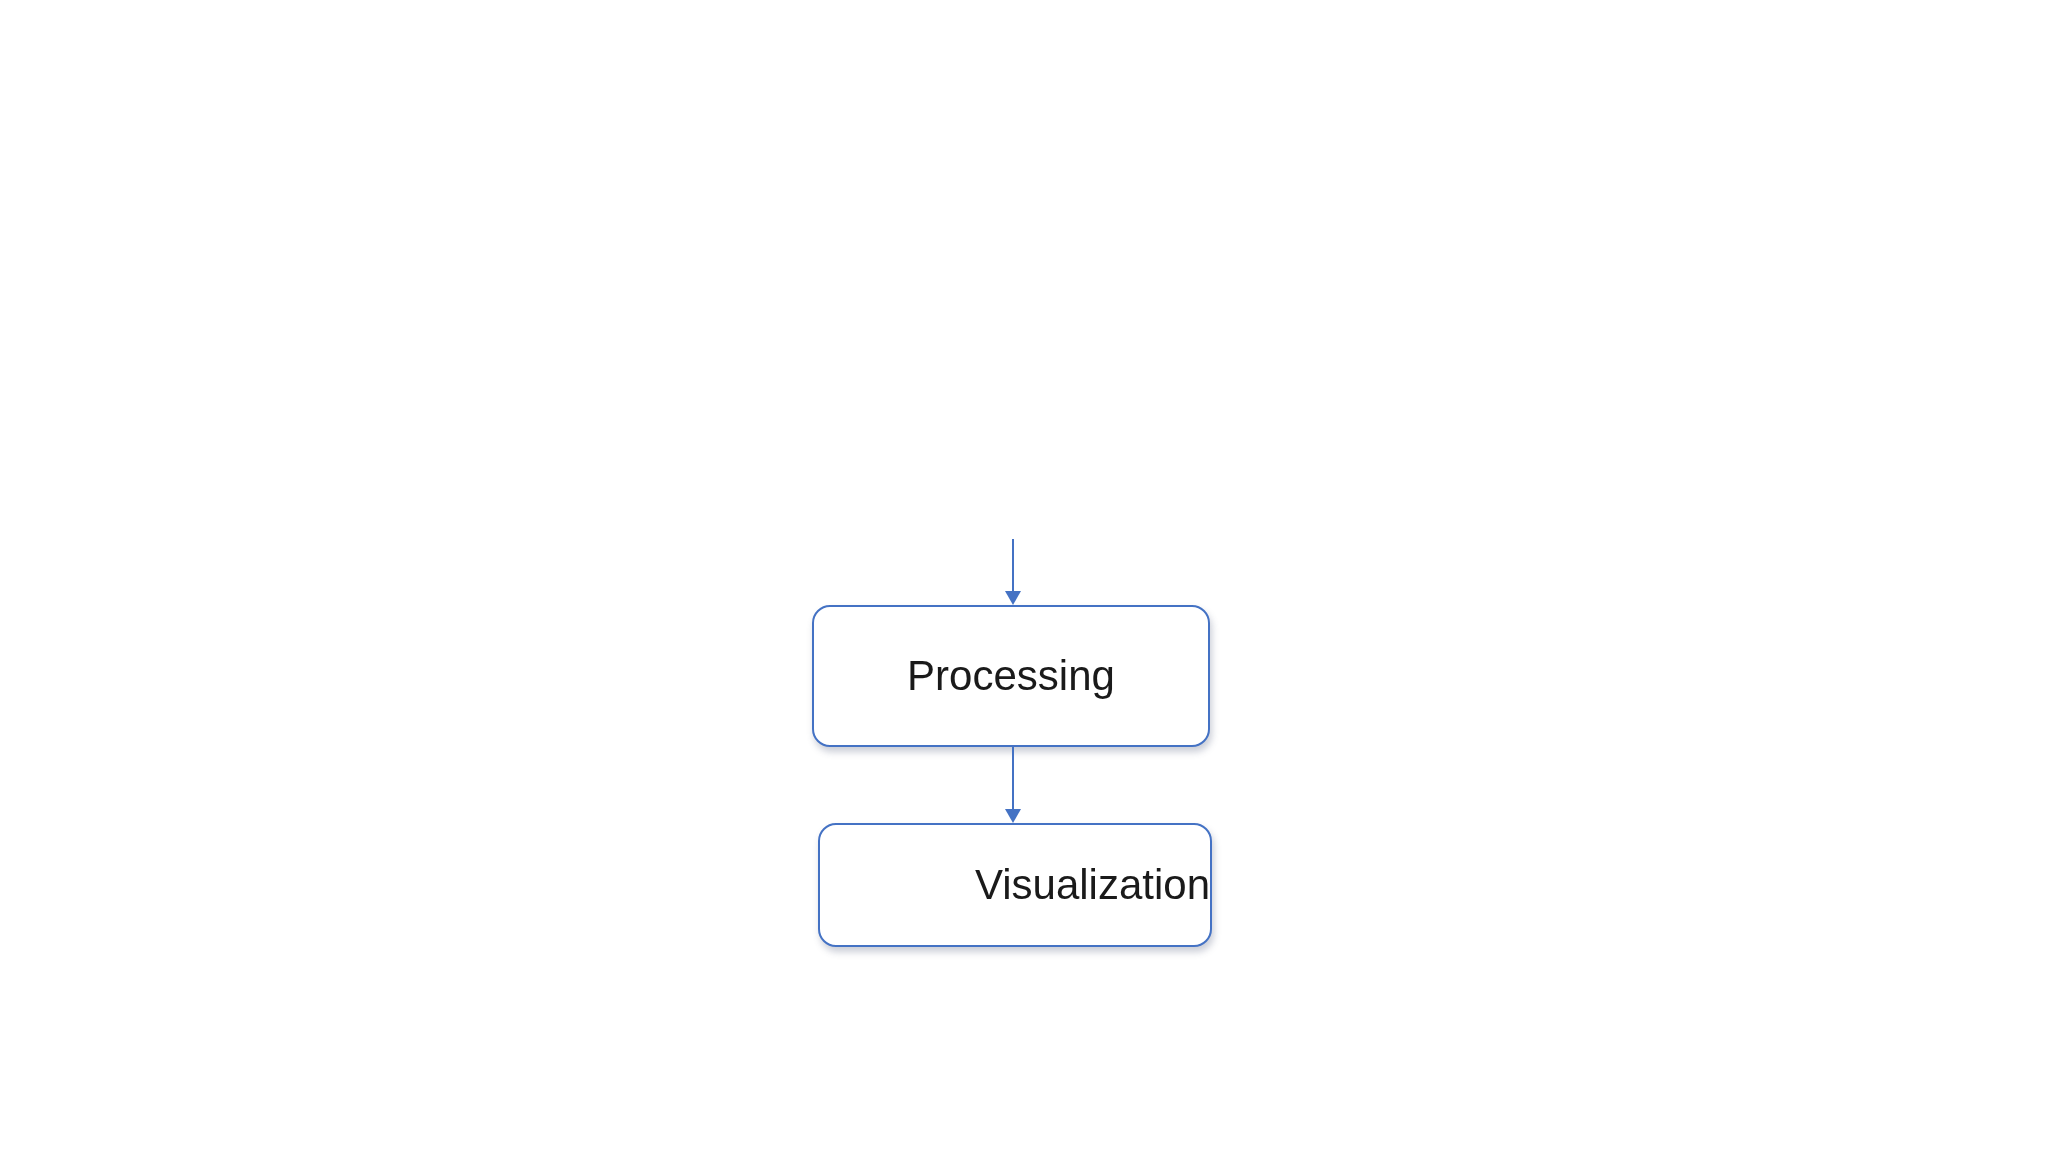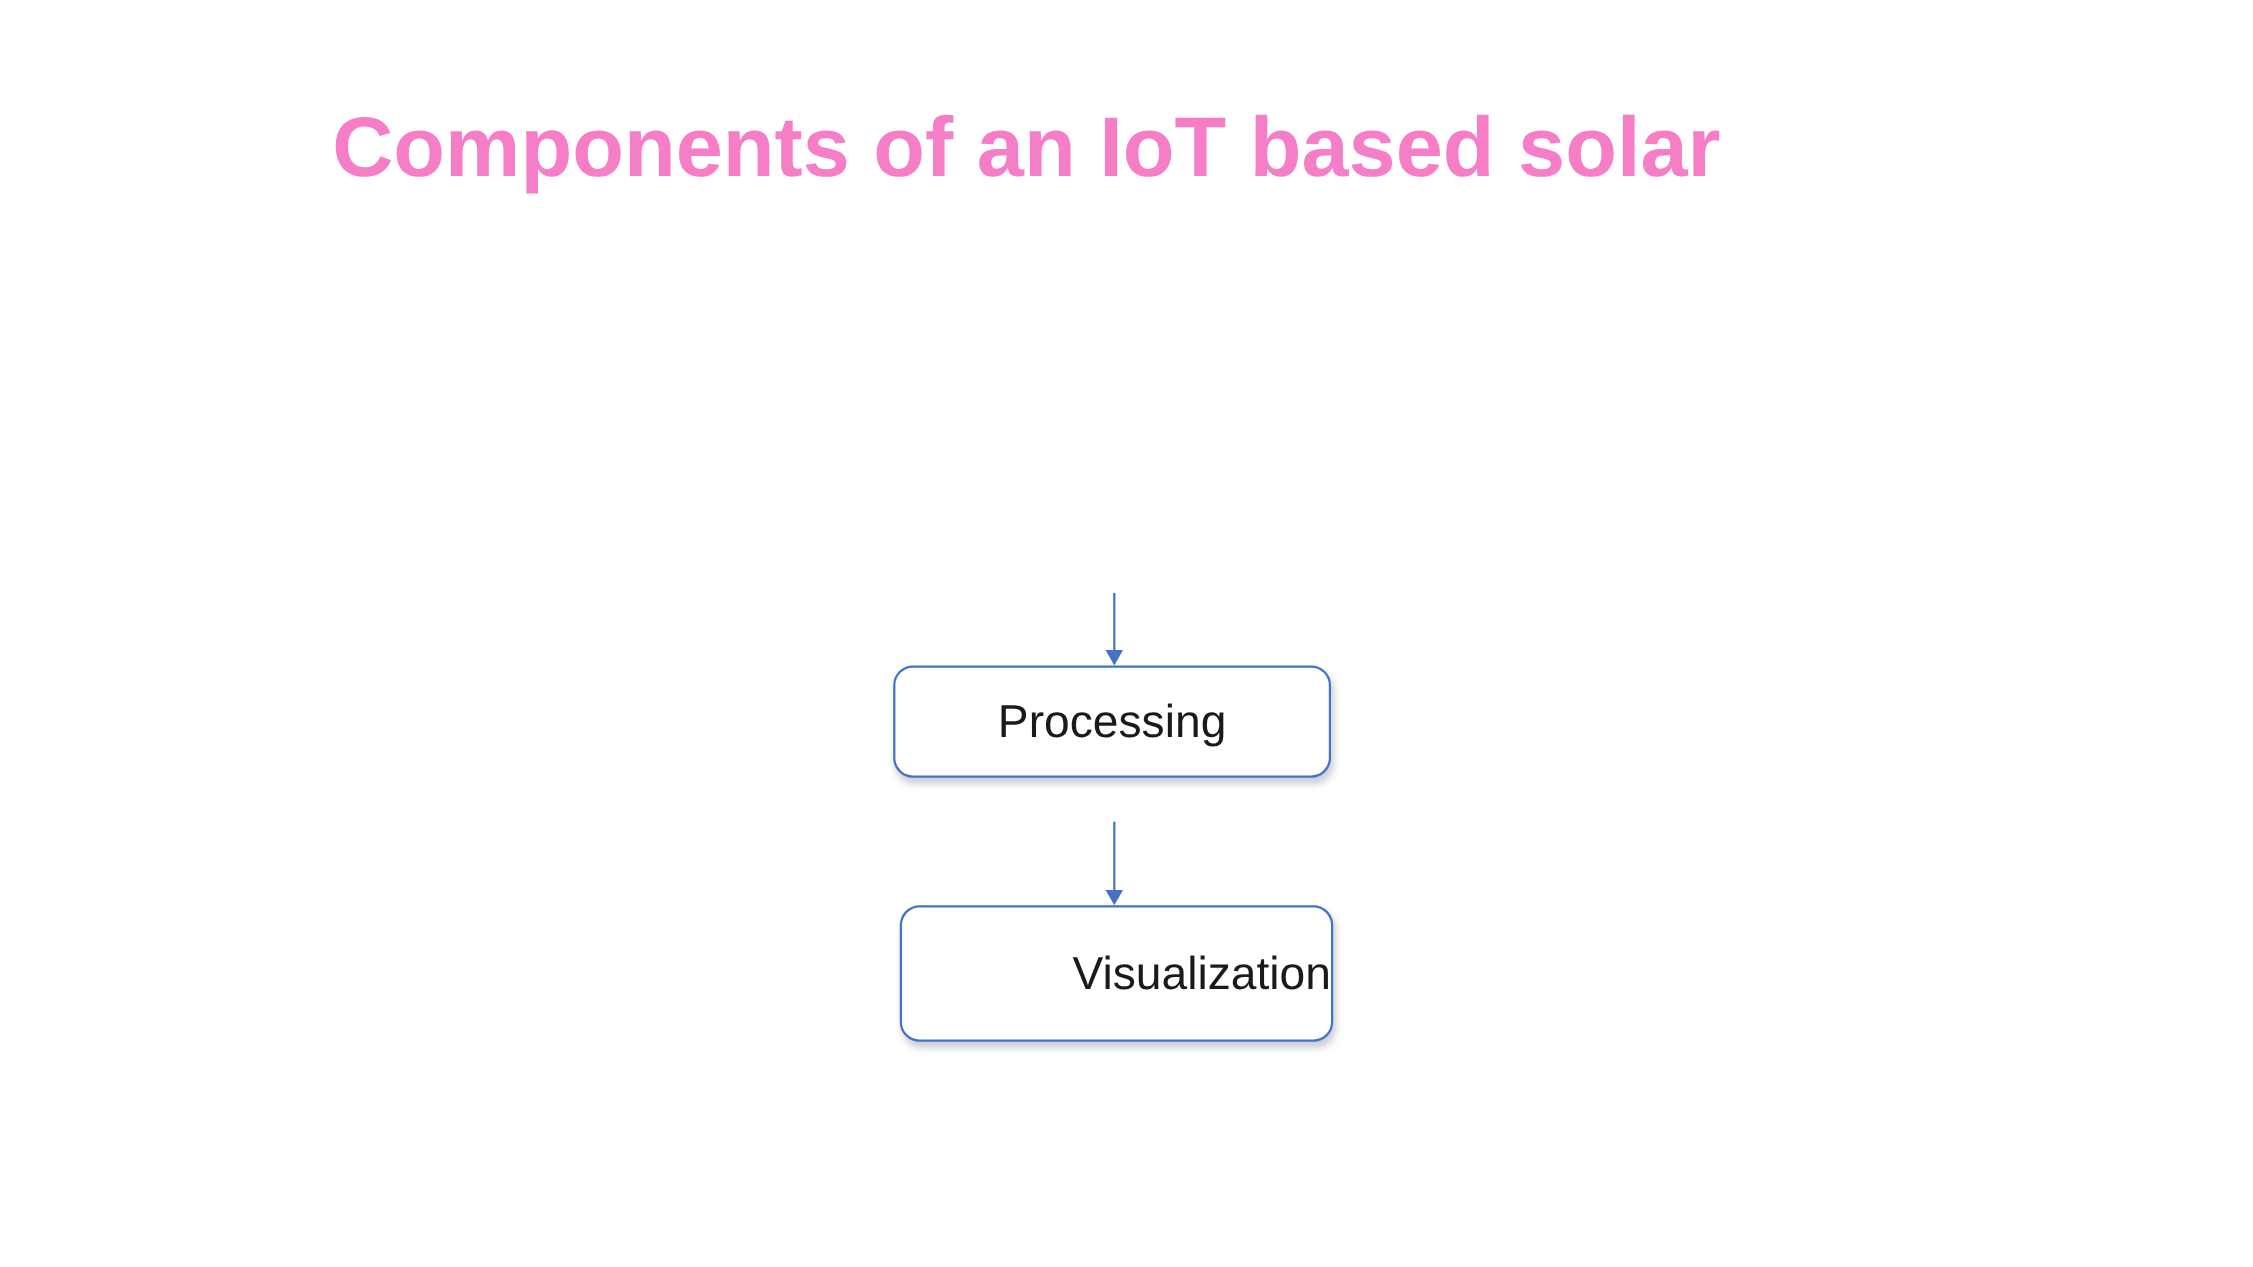--- a/index.html
+++ b/index.html
@@ -37,21 +37,21 @@
     border:2px solid var(--blue);
     border-radius:18px;
     box-shadow:2px 5px 7px rgba(70,80,110,0.28);
     display:flex;
     align-items:center;
     justify-content:center;
     font-size:42px;
     color:var(--ink);
   }
   #node-sensing      {left:813px;top:413px;width:396px;height:126px;}
-  #node-processing   {left:812px;top:605px;width:398px;height:102px;}
+  #node-processing   {left:812px;top:605px;width:398px;height:142px;}
   #node-visualization{left:818px;top:823px;width:394px;height:124px;justify-content:flex-end;}
 
   .connector{position:absolute;width:18px;}
   #connector-1{left:1004px;top:539px;height:66px;}
   #connector-2{left:1004px;top:747px;height:76px;}
   .connector .line{
     position:absolute;
     left:8px;top:0;
     width:2px;
     background:var(--blue);
@@ -66,21 +66,20 @@
     border-right:8px solid transparent;
     border-top:14px solid var(--blue);
   }
 </style>
 </head>
 <body>
 
 <div class="slide">
 
   <div class="slide-title">
-    <div>Components of an IoT based solar</div>
   </div>
 
 
   <div class="connector" id="connector-1">
     <div class="line"></div>
     <div class="head"></div>
   </div>
 
   <div class="flow-node" id="node-processing">
     <span>Processing</span>

